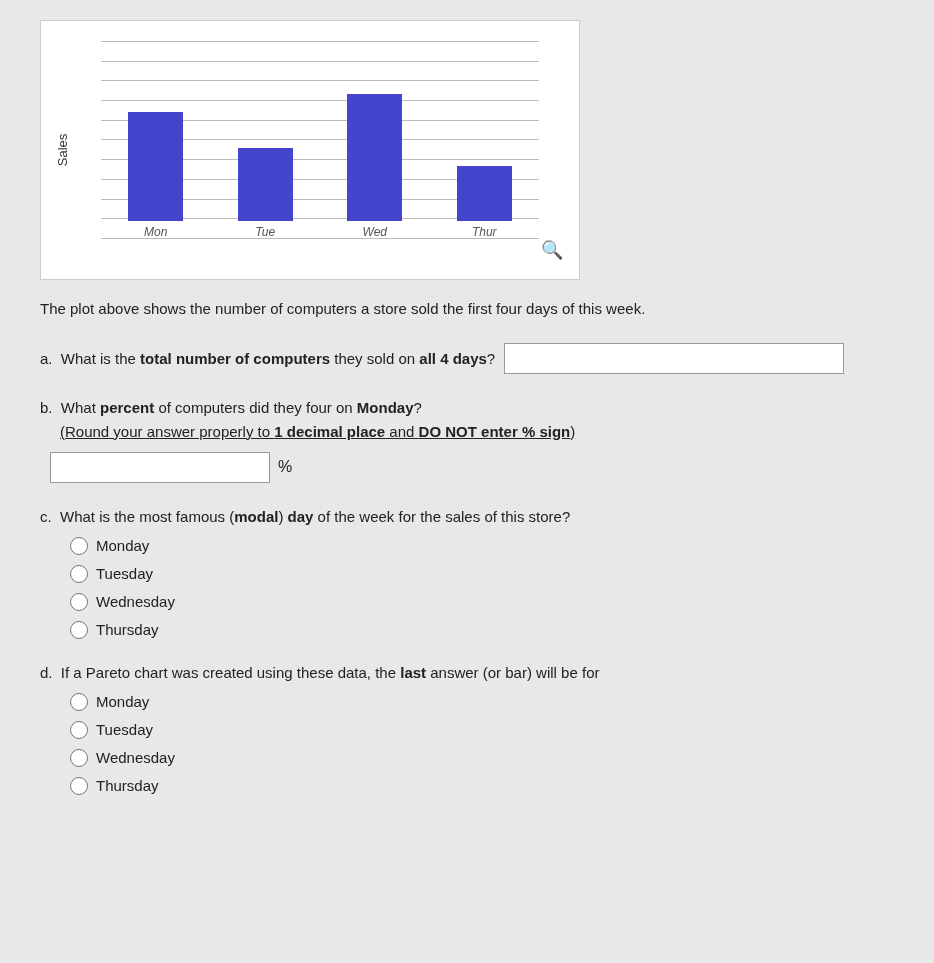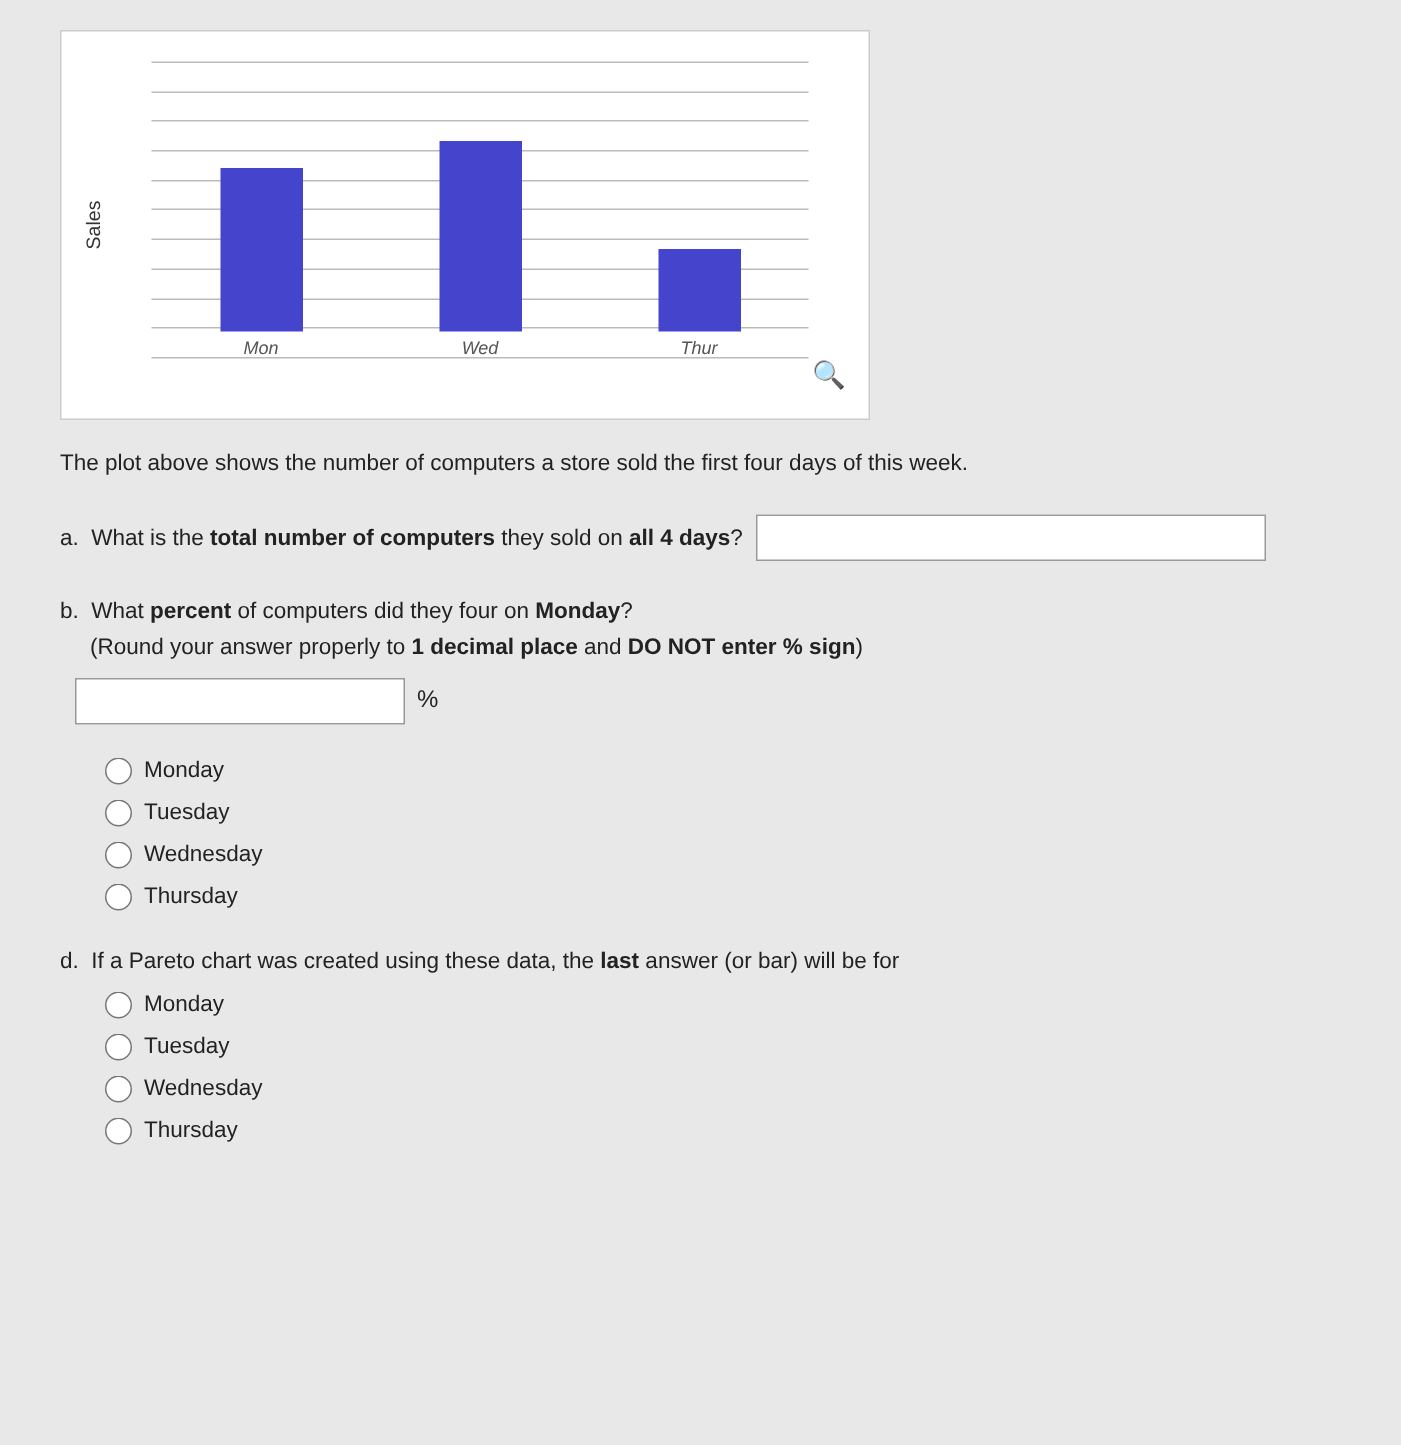--- a/index.html
+++ b/index.html
@@ -198,20 +198,24 @@
       <div class="y-gridline"></div>
     </div>
 
     <div class="chart-inner">
       <div class="bars-wrapper" id="bars-wrapper">
       <div class="bar-group">
             <div class="bar" style="height: 109px;"></div>
             <span class="bar-label">Mon</span>
           </div>
           <div class="bar-group">
+            <div class="bar" style="height: 73px;"></div>
+            <span class="bar-label">Tue</span>
+          </div>
+          <div class="bar-group">
             <div class="bar" style="height: 127px;"></div>
             <span class="bar-label">Wed</span>
           </div>
           <div class="bar-group">
             <div class="bar" style="height: 55px;"></div>
             <span class="bar-label">Thur</span>
           </div>
         </div>
     </div>
 
@@ -226,31 +230,34 @@
     <span>a.&nbsp; What is the </span><span class="bold">total number of computers</span><span> they sold on </span><span class="bold">all 4 days</span><span>?&nbsp;</span>
     <input type="text" class="text-input input-wide" style="">
   </div>
 </div>
 
 <div class="question">
   <div class="question-label">
     <div>
       <span>b.&nbsp; What </span><span class="bold">percent</span><span> of computers did they four on </span><span class="bold">Monday</span><span>?</span>
     </div>
-    <div style="margin-left: 20px; font-size:15px;">
+    <div style="margin-left: 20px; font-size:15px;text-decoration:underline;">
       <span>(Round your answer properly to </span><span class="bold">1 decimal place</span><span> and </span><span class="bold">DO NOT enter % sign</span><span>)</span>
     </div>
   </div>
   <div class="percent-row indent">
     <input type="text" class="text-input input-narrow" style="">
     <span class="percent-sign">%</span>
   </div>
 </div>
 
 <div class="question">
+  <div class="question-label">
+    <span>c.&nbsp; What is the most famous (</span><span class="bold">modal</span><span>) </span><span class="bold">day</span><span> of the week for the sales of this store?</span>
+  </div>
   <div class="radio-group">
     <label class="radio-option">
       <input type="radio" name="question-c" value="Monday" style="">
       <span>Monday</span>
     </label>
     <label class="radio-option">
       <input type="radio" name="question-c" value="Tuesday" style="">
       <span>Tuesday</span>
     </label>
     <label class="radio-option">

